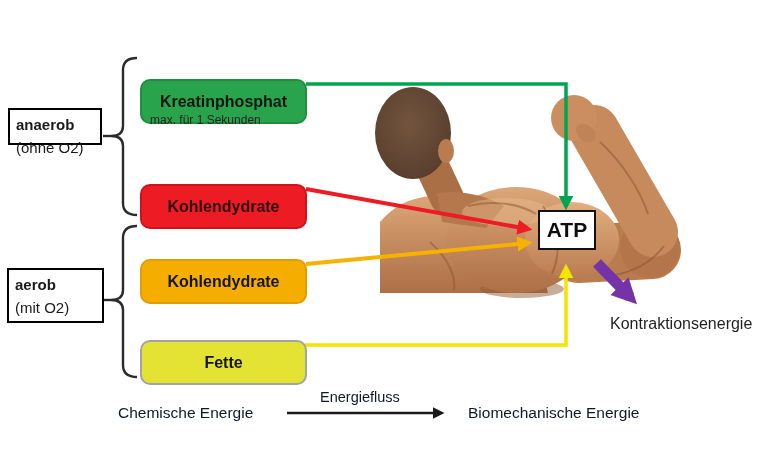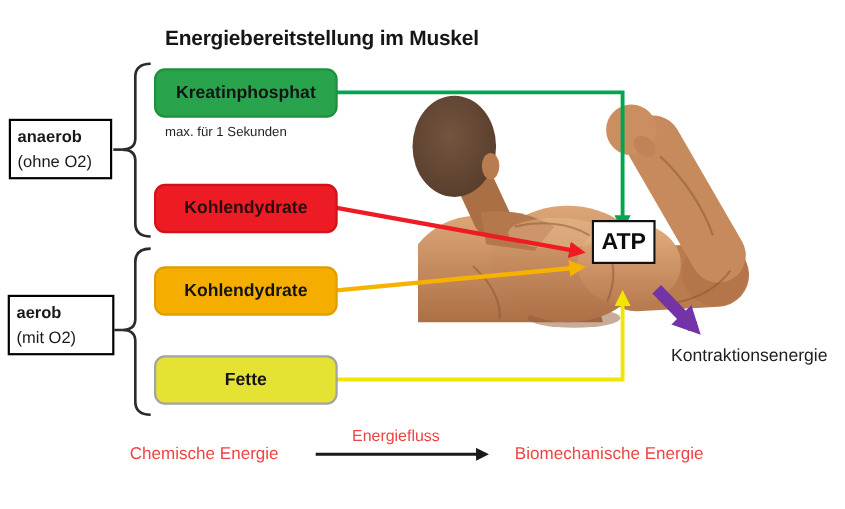--- a/index.html
+++ b/index.html
@@ -7,41 +7,41 @@
     position:relative;width:768px;height:463px;background:#ffffff;overflow:hidden;
     font-family:"Liberation Sans", sans-serif;color:#1a1a1a;
   }
   .canvas{position:absolute;left:0;top:0;width:768px;height:463px;z-index:1;}
   .abs{position:absolute;z-index:2;}
   .title{
     left:150px;top:25px;font-size:19px;font-weight:700;letter-spacing:-0.2px;color:#161616;
   }
   .src-box{
     width:167px;height:45px;border-radius:10px;display:flex;align-items:center;justify-content:center;
-    font-size:16px;font-weight:600;color:#141414;box-sizing:border-box;
+    font-size:16px;font-weight:600;color:#141414;box-sizing:border-box;margin-top:17px;
   }
   .box-green {left:140px;top:62px; background:#2aa44c;border:2px solid #1e8f3e;}
   .box-red   {left:140px;top:167px;background:#ed1c24;border:2px solid #d31119;color:#2c0d0d;}
   .box-orange{left:140px;top:242px;background:#f5ae00;border:2px solid #e09d00;}
   .box-yellow{left:140px;top:323px;background:#e4e233;border:2px solid #a3a3a3;}
   .note{left:150px;top:112px;font-size:12px;line-height:1.45;color:#242424;}
   .grp{
     border:2px solid #000;background:#fff;box-sizing:border-box;
     padding:4px 6px 2px 6px;font-size:15px;line-height:1.5;
   }
-  .grp-anaerob{left:8px;top:108px;width:94px;height:55px;}
+  .grp-anaerob{left:8px;top:108px;width:94px;height:37px;}
   .grp-aerob  {left:7px;top:268px;width:97px;height:55px;}
   .grp-main{font-weight:700;}
   .atp-box{
-    left:538px;top:200px;width:58px;height:40px;background:#ffffff;border:2px solid #111;
+    left:538px;top:210px;width:58px;height:40px;background:#ffffff;border:2px solid #111;
     display:flex;align-items:center;justify-content:center;
     font-size:21px;font-weight:700;color:#0d0d0d;z-index:3;box-sizing:border-box;
   }
   .kontraktion{left:610px;top:315px;font-size:16px;color:#1f1f1f;}
-  .foot{font-size:15.5px;color:#ef4444;}
+  .foot{font-size:15.5px;color:#0f172a;}
   .foot-left{left:118px;top:404px;}
   .foot-right{left:468px;top:404px;}
   .foot-mid{left:320px;top:389px;font-size:14.5px;}
 </style>
 </head>
 <body>
 
 <div class="stage">
 
   <svg class="canvas" viewBox="0 0 768 463" xmlns="http://www.w3.org/2000/svg">
@@ -110,21 +110,20 @@
     </g>
 
     <path d="M306,84 L566,84 L566,206" stroke="#00a551" stroke-width="3.5" fill="none" marker-end="url(#ah-green)"></path>
     <path d="M306,189 L528,229" stroke="#ed1c24" stroke-width="4" fill="none" marker-end="url(#ah-red)"></path>
     <path d="M306,264 L528,243" stroke="#f7b200" stroke-width="4" fill="none" marker-end="url(#ah-orange)"></path>
     <path d="M305,345 L566,345 L566,268" stroke="#f2e500" stroke-width="3.5" fill="none" marker-end="url(#ah-yellow)"></path>
     <path d="M597,263 L630,297" stroke="#7434a8" stroke-width="11" fill="none" marker-end="url(#ah-purple)"></path>
     <path d="M287,413 L441,413" stroke="#1a1a1a" stroke-width="2.6" fill="none" marker-end="url(#ah-black)"></path>
   </svg>
 
-  <div class="abs title">Energiebereitstellung im Muskel</div>
 
   <div class="abs src-box box-green">Kreatinphosphat</div>
 
   <div class="abs note">
     <div>max. für 1 Sekunden</div>
   </div>
 
   <div class="abs src-box box-red">Kohlendydrate</div>
 
   <div class="abs src-box box-orange">Kohlendydrate</div>

